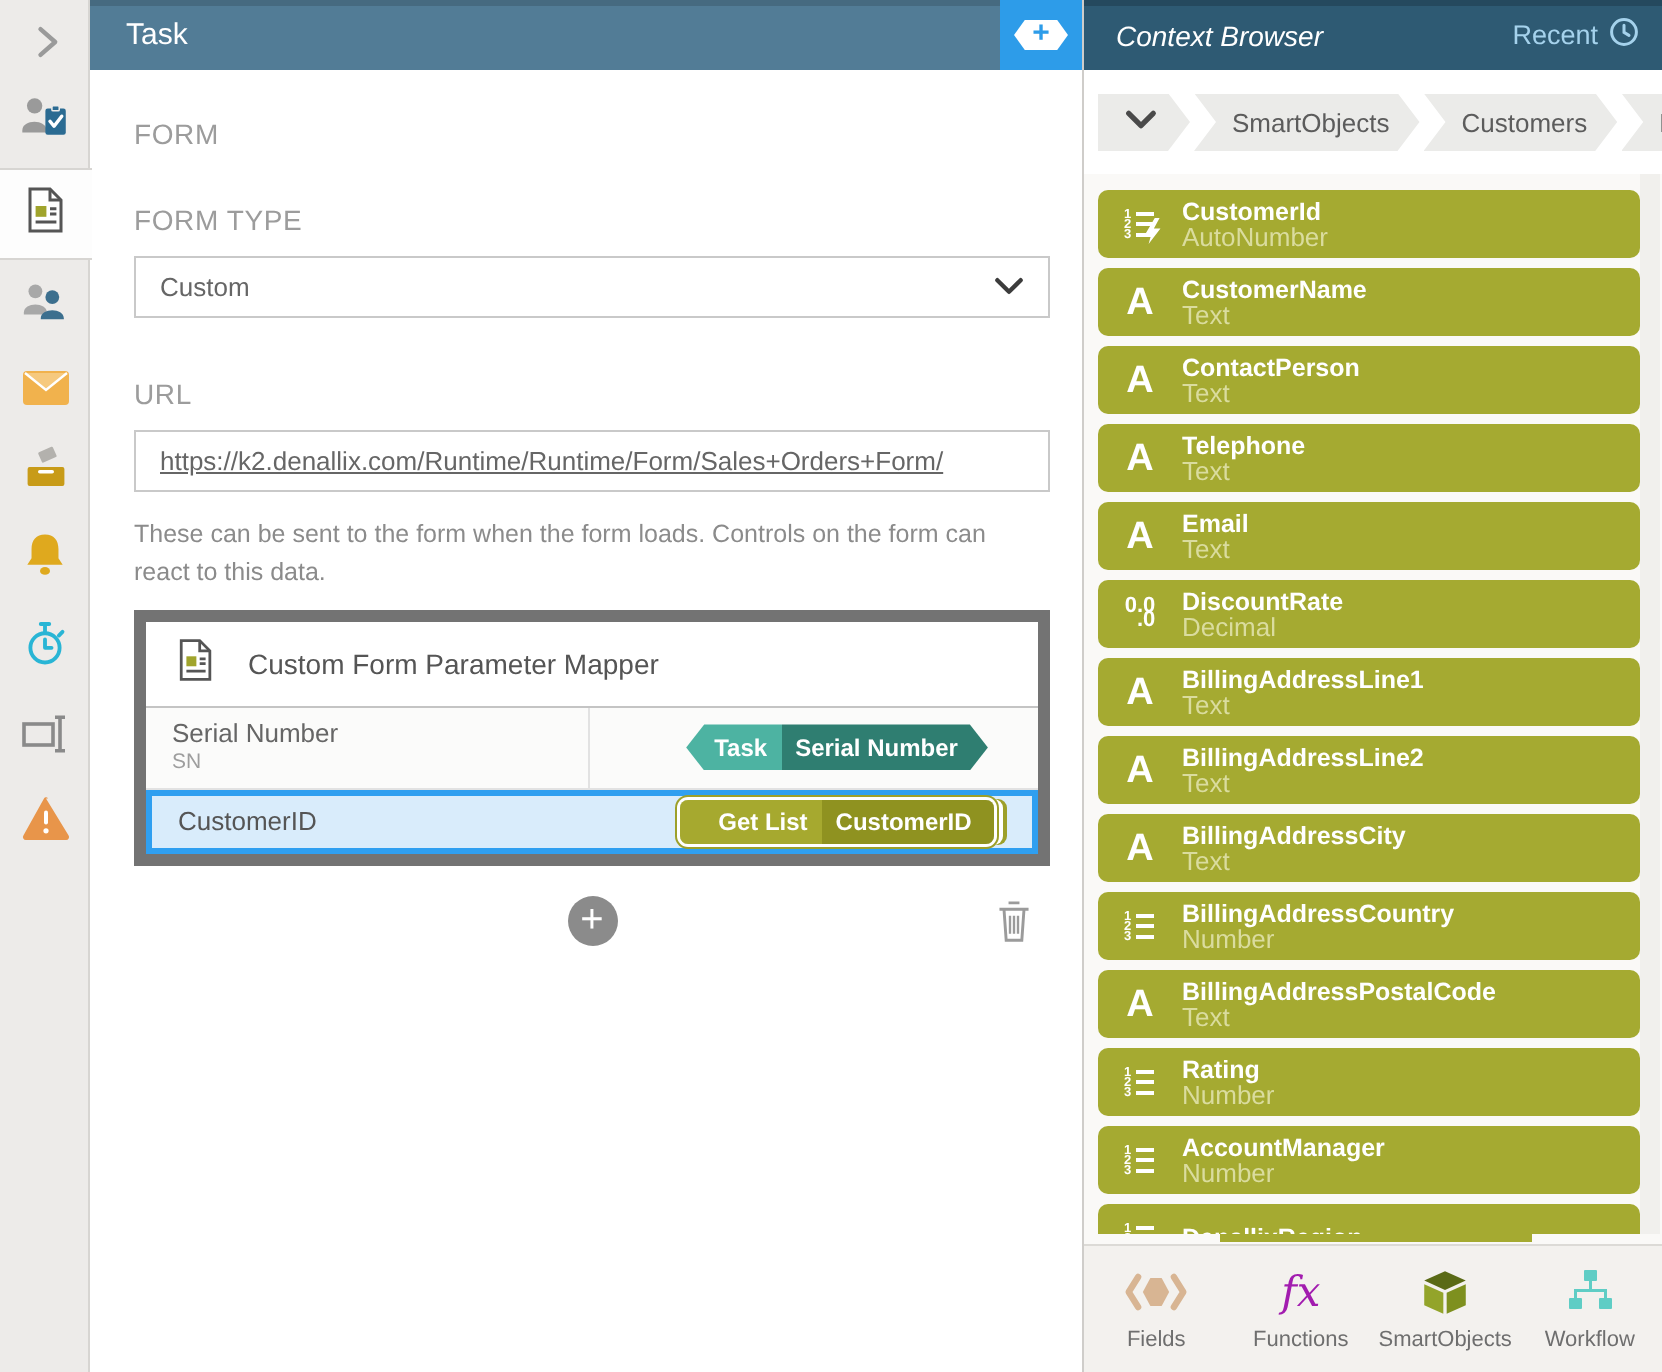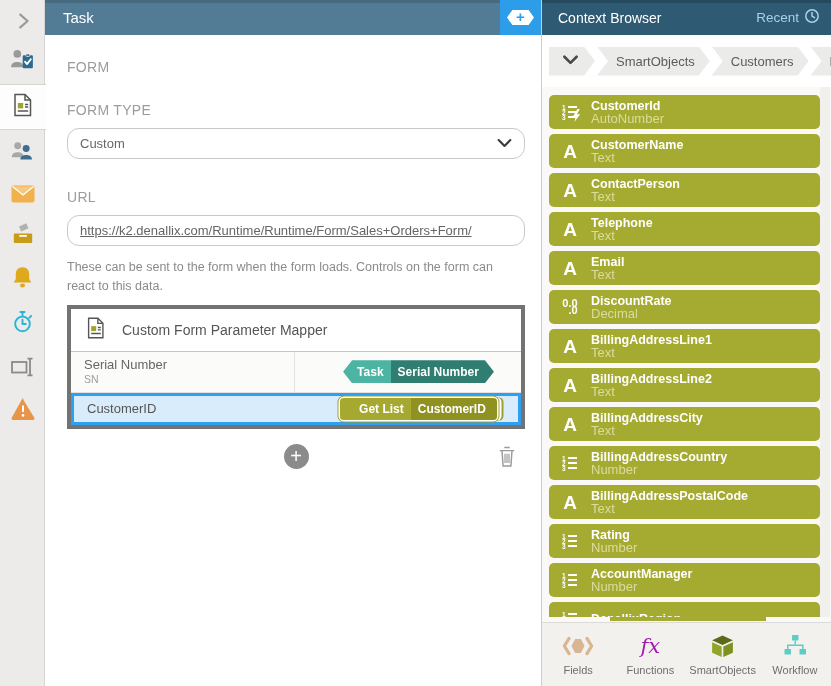--- a/index.html
+++ b/index.html
@@ -20,24 +20,24 @@
   .hexpill{width:27px;height:15px;background:#fff;clip-path:polygon(20% 0,80% 0,100% 50%,80% 100%,20% 100%,0 50%);display:flex;align-items:center;justify-content:center;}
   .hexpill::before{content:"+";color:#2d9ce9;font-size:15px;font-weight:bold;line-height:0;margin-top:-1px;}
   .task-body{padding:24px 16px 0 22px;}
   .slabel{color:#9c9c9c;font-size:14px;letter-spacing:.3px;}
   .sdesc{color:#8b8b8b;font-size:12.5px;line-height:1.55;}
   .desc1{margin-top:13px;}
   .lbl-formtype{margin-top:27px;}
   .lbl-url{margin-top:30px;}
   .lbl-params{margin-top:31px;}
   .desc2{margin-top:12px;width:446px;}
-  .selectbox,.textbox{margin-top:10px;width:458px;height:31px;border:1px solid #c9c9c9;border-radius:12px;background:#fff;box-sizing:border-box;display:flex;align-items:center;justify-content:space-between;padding:4px 12px;color:#666;font-size:13px;cursor:pointer;}
+  .selectbox,.textbox{margin-top:10px;width:458px;height:31px;border:1px solid #c9c9c9;border-radius:0;background:#fff;box-sizing:border-box;display:flex;align-items:center;justify-content:space-between;padding:4px 12px;color:#666;font-size:13px;cursor:pointer;}
   .textbox{cursor:text;text-decoration:underline;}
   
-  .mapper{margin-top:8px;width:458px;box-sizing:border-box;border:4px solid #737373;background:#fff;}
+  .mapper{margin-top:8px;width:458px;box-sizing:border-box;border:6px solid #737373;background:#fff;}
   .mapper-head{height:42px;display:flex;align-items:center;gap:14px;padding:0 13px;border-bottom:1px solid #c4c4c4;color:#555;font-size:14px;}
   .mrow1{display:flex;height:40px;background:#fbfbfa;border-bottom:1px solid #e2e2e2;cursor:pointer;}
   .cell-name{width:49.8%;box-sizing:border-box;border-right:1px solid #e2e2e2;padding:5px 0 0 13px;}
   .pname{color:#666;font-size:13px;}
   .pkey{color:#9e9e9e;font-size:10.5px;margin-top:1px;}
   .cell-tag{flex:1;display:flex;align-items:center;padding-left:48px;}
   .mrow2{display:flex;align-items:center;height:26px;background:#d9ecfb;border:3px solid #2f9ff0;cursor:pointer;}
   .cell2-name{width:49.8%;box-sizing:border-box;padding-left:13px;color:#555;font-size:13px;}
   .cell2-tag{flex:1;display:flex;align-items:center;padding-left:45px;}
   
@@ -49,21 +49,21 @@
   .tag-olive .ctx{background:#a6a92f;display:flex;align-items:center;padding:0 7px 0 19px;}
   .tag-olive .val{background:#8f9220;display:flex;align-items:center;padding:0 11px 0 7px;}
   
   .mapper-foot{margin-top:15px;width:458px;height:26px;position:relative;display:flex;align-items:center;justify-content:center;}
   .plus-btn{width:25px;height:25px;border-radius:50%;background:#8b8b8b;display:flex;align-items:center;justify-content:center;cursor:pointer;}
   .plus-btn::before{content:"+";color:#fff;font-size:20px;line-height:0;margin-top:-2px;}
   .trash-btn{position:absolute;right:8px;top:1px;cursor:pointer;}
   
   .ctx-panel{position:absolute;left:541px;top:0;width:290px;height:686px;background:#faf9f7;border-left:1px solid #cfcdca;box-sizing:border-box;}
   .ctx-header{height:35px;background:#2e5a73;box-shadow:inset 0 3px rgba(0,0,0,.18);display:flex;align-items:center;justify-content:space-between;padding:0 11px 0 16px;}
-  .ctx-title{color:#fff;font-size:14px;}
+  .ctx-title{color:#fff;font-size:14px;font-style:italic;}
   .recent{display:flex;align-items:center;gap:5px;color:#a5d2ec;font-size:13.5px;cursor:pointer;}
   .crumb-bar{background:#fff;height:52px;display:flex;align-items:center;padding-left:7px;box-sizing:border-box;}
   .crumbs{display:flex;height:29px;}
   .crumb{background:#ebebe9;display:flex;align-items:center;color:#5c5c5c;font-size:13px;padding:0 15px 0 19px;cursor:pointer;
     clip-path:polygon(0 0,calc(100% - 11px) 0,100% 50%,calc(100% - 11px) 100%,0 100%,11px 50%);margin-left:2px;}
   .crumb.first{clip-path:polygon(0 0,calc(100% - 11px) 0,100% 50%,calc(100% - 11px) 100%,0 100%);margin-left:0;padding:0 16px 0 13px;}
   
   .flist{position:absolute;left:0;right:0;top:87px;bottom:69px;overflow:hidden;padding:8px 11px 0 7px;box-sizing:border-box;}
   .fitem{height:34px;background:#a5aa31;border-radius:5px;margin-bottom:5px;display:flex;align-items:center;color:#fff;cursor:grab;}
   .ficon{width:42px;display:flex;justify-content:center;align-items:center;}

